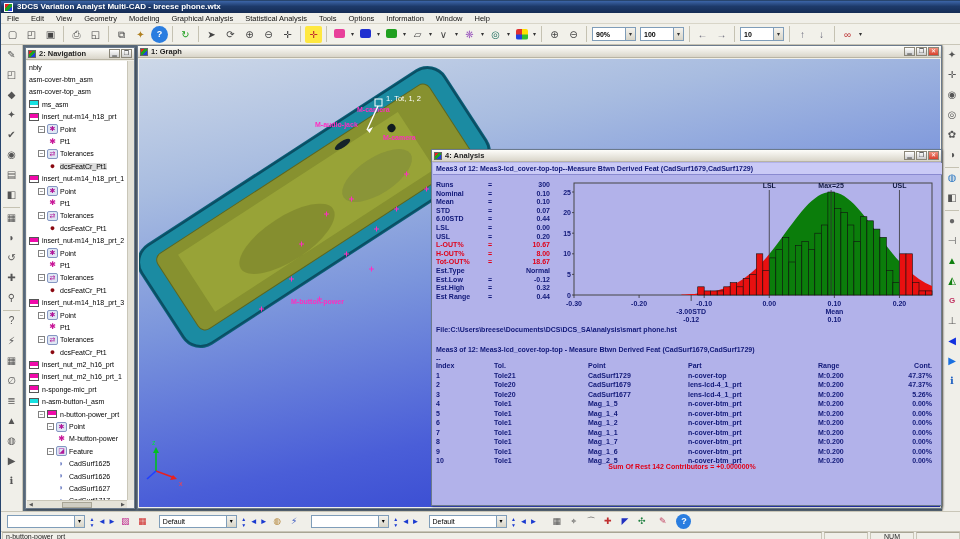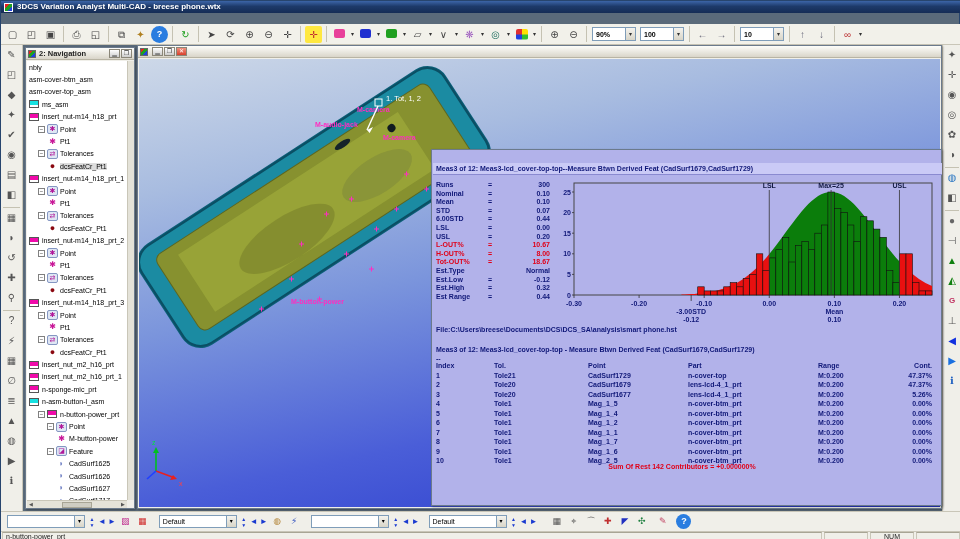--- a/index.html
+++ b/index.html
@@ -109,20 +109,34 @@
 </head>
 <body>
 
 <div id="app">
 
   <div id="titlebar" class="abs">
     <div id="app-logo" class="abs"></div>
     <span>3DCS Variation Analyst Multi-CAD - breese phone.wtx</span>
   </div>
 
+  <div id="menubar" class="abs">
+      <div class="menu-item">File</div>
+      <div class="menu-item">Edit</div>
+      <div class="menu-item">View</div>
+      <div class="menu-item">Geometry</div>
+      <div class="menu-item">Modeling</div>
+      <div class="menu-item">Graphical Analysis</div>
+      <div class="menu-item">Statistical Analysis</div>
+      <div class="menu-item">Tools</div>
+      <div class="menu-item">Options</div>
+      <div class="menu-item">Information</div>
+      <div class="menu-item">Window</div>
+      <div class="menu-item">Help</div>
+    </div>
 
   <div id="toolbar" class="abs">
       <div class="tb-btn">▢</div>
       <div class="tb-btn">◰</div>
       <div class="tb-btn">▣</div>
       <div class="tb-sep"></div>
       <div class="tb-btn">⎙</div>
       <div class="tb-btn">◱</div>
       <div class="tb-sep"></div>
       <div class="tb-btn">⧉</div>
@@ -397,20 +411,21 @@
     <div id="nav-hscroll">
       <span class="sb">◀</span>
       <span class="thumb"></span>
       <span class="sb">▶</span>
     </div>
   </div>
 
   <div id="graph-win" class="win">
     <div class="win-title">
       <span class="win-ico"></span>
+      <span class="t">1: Graph</span>
       <span class="wbtn">▁</span>
       <span class="wbtn">❐</span>
       <span class="wbtn close">✕</span>
     </div>
     <div id="viewport">
       <svg width="803" height="450" viewBox="0 0 803 450">
 
         <g transform="translate(175,148) rotate(-33)">
           <rect x="-182" y="-60" width="364" height="120" rx="22" fill="#0c5f78"></rect>
           <rect x="-180" y="-58" width="360" height="116" rx="20" fill="#1b8ba2" stroke="#0a4f64" stroke-width="2"></rect>
@@ -458,20 +473,27 @@
             <path d="M38 420 l-7 1 3 -5 z" fill="#e82020"></path>
           <line x1="17" y1="412" x2="8" y2="420" stroke="#2040ff"></line>
           <text x="13" y="386" font-size="7" fill="#00e040" stroke="none">z</text>
           <text x="40" y="427" font-size="7" fill="#ff4040" stroke="none">x</text>
         </g>
       </svg>
     </div>
   </div>
 
   <div id="ana-win" class="win">
+    <div class="win-title">
+      <span class="win-ico"></span>
+      <span class="t">4: Analysis</span>
+      <span class="wbtn">▁</span>
+      <span class="wbtn">❐</span>
+      <span class="wbtn close">✕</span>
+    </div>
     <div id="ana-header">Meas3 of 12: Meas3-lcd_cover-top-top--Measure Btwn Derived Feat (CadSurf1679,CadSurf1729)</div>
     <div id="ana-stats">
         <div class="stat-row">
           <span class="sl">Runs</span>
           <span class="se">=</span>
           <span class="sv">300</span>
         </div>
         <div class="stat-row">
           <span class="sl">Nominal</span>
           <span class="se">=</span>

